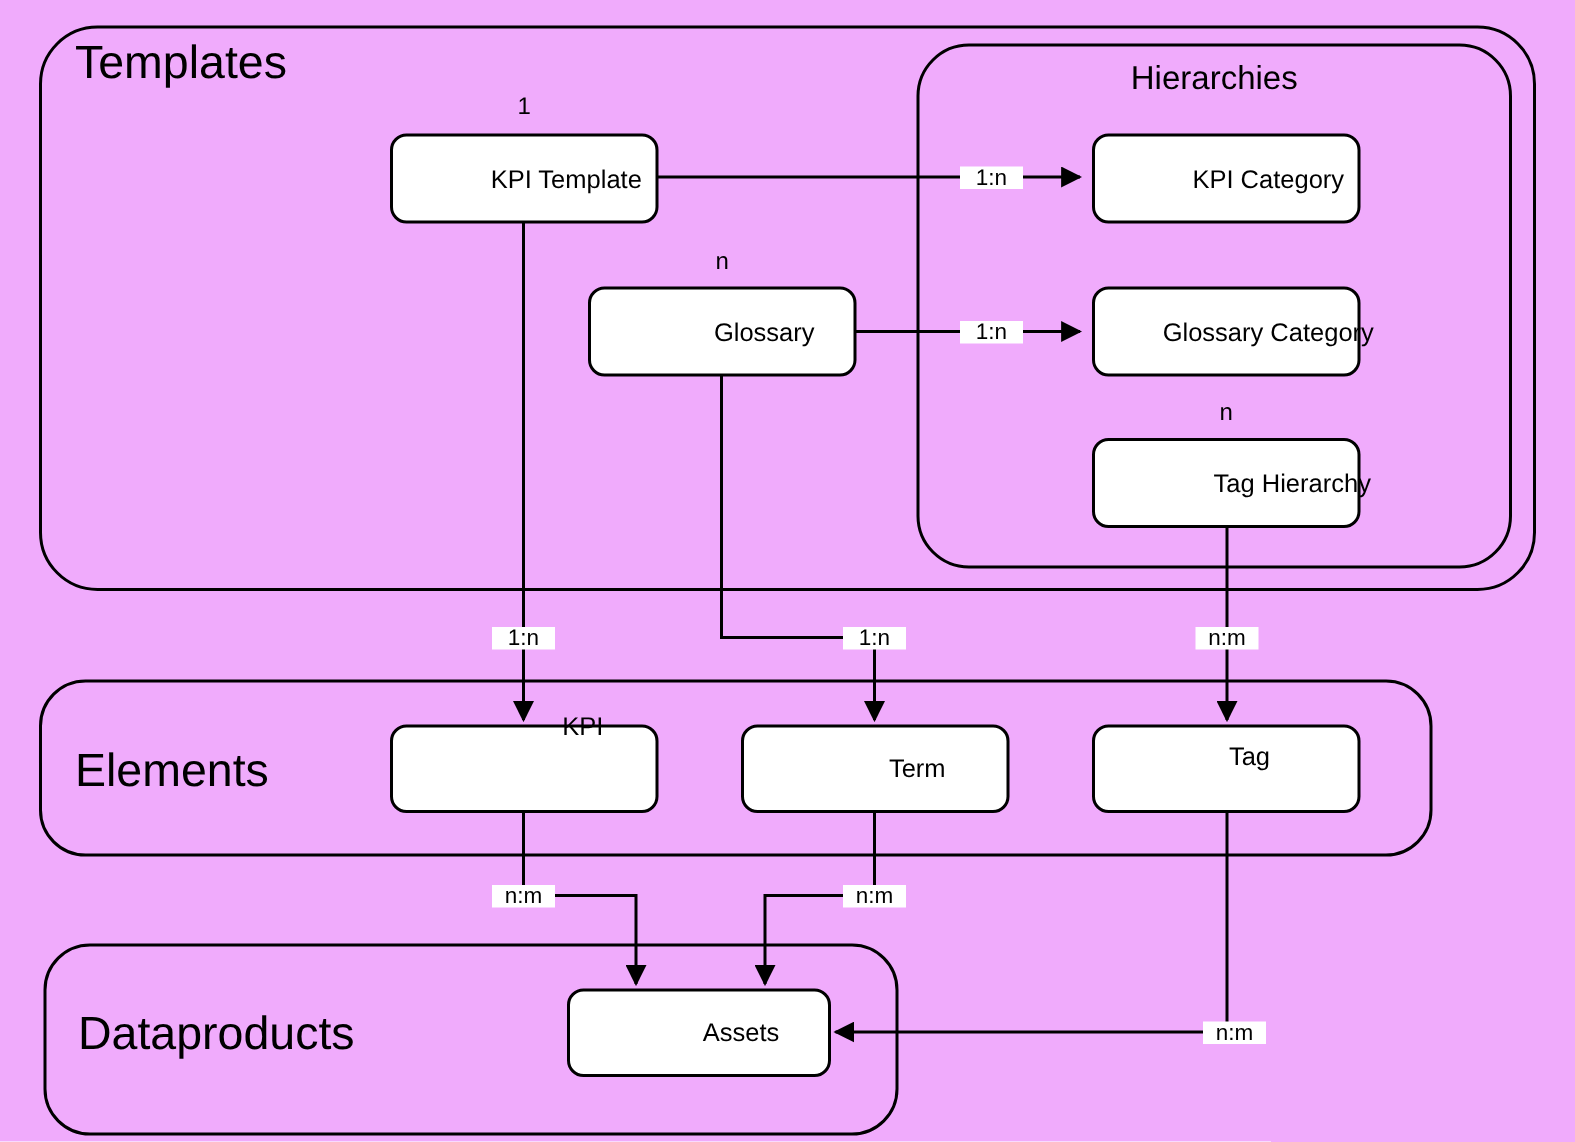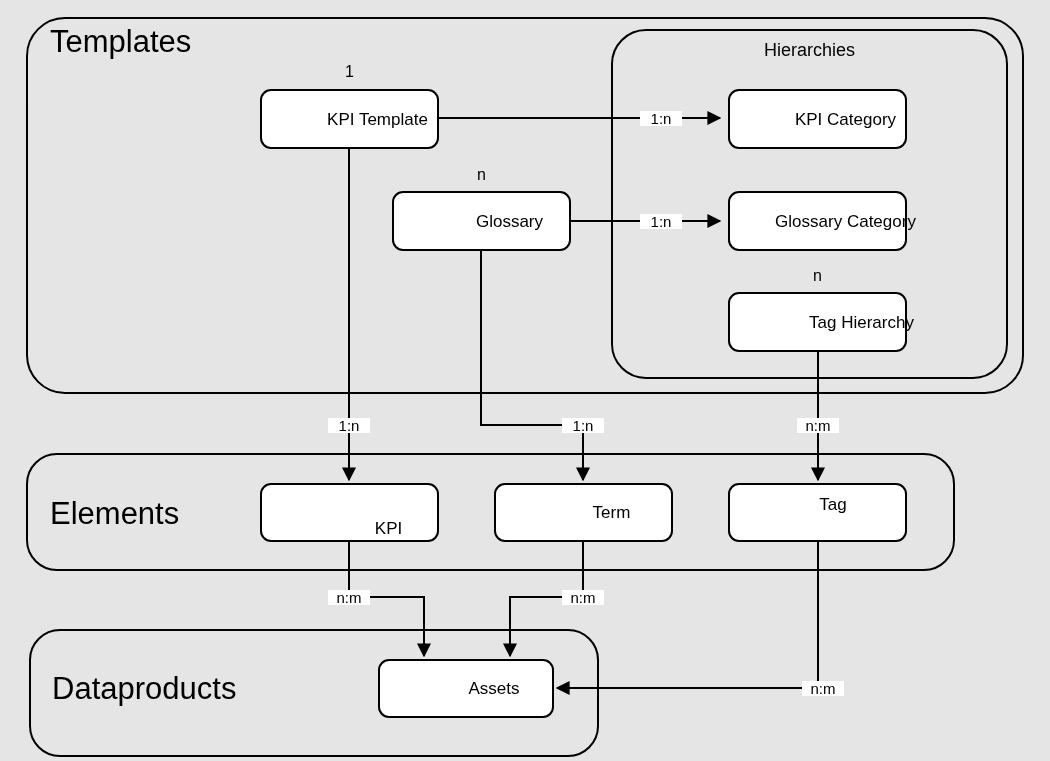--- a/index.html
+++ b/index.html
@@ -4,21 +4,21 @@
 <style>
   html, body {
     margin: 0;
     padding: 0;
     background: #ffffff;
   }
   #canvas {
     position: relative;
     width: 1050px;
     height: 761px;
-    background: #e5e5e5;
+    background: #f0abfc;
     font-family: "Liberation Sans", sans-serif;
     overflow: hidden;
   }
   svg.layer {
     position: absolute;
     left: 0;
     top: 0;
     width: 1050px;
     height: 761px;
   }
@@ -39,21 +39,21 @@
   }
   .group-label {
     position: absolute;
     font-size: 31px;
     color: #000000;
     white-space: nowrap;
     line-height: 1;
   }
   .group-label-center {
     position: absolute;
-    font-size: 18px;
+    font-size: 22px;
     color: #000000;
     white-space: nowrap;
     text-align: center;
     line-height: 1;
   }
   .node-label {
     position: absolute;
     font-size: 17px;
     color: #000000;
     white-space: nowrap;
@@ -128,21 +128,21 @@
   <div class="group-label" style="left:50px; top:26px;">Templates</div>
   <div class="group-label-center" style="left:612px; top:41px; width:395px;">Hierarchies</div>
   <div class="group-label" style="left:50px; top:498px;">Elements</div>
   <div class="group-label" style="left:52px; top:673px;">Dataproducts</div>
 
   <div class="node-label" style="left:261px; top:90px; width:177px; height:58px;">KPI Template</div>
   <div class="node-label" style="left:729px; top:90px; width:177px; height:58px;">KPI Category</div>
   <div class="node-label" style="left:393px; top:192px; width:177px; height:58px;">Glossary</div>
   <div class="node-label" style="left:729px; top:192px; width:177px; height:58px;">Glossary Category</div>
   <div class="node-label" style="left:729px; top:293px; width:177px; height:58px;padding-left:16px;">Tag Hierarchy</div>
-  <div class="node-label" style="left:261px; top:500px; width:199px; height:57px;">KPI</div>
+  <div class="node-label" style="left:261px; top:456px; width:199px; height:57px;">KPI</div>
   <div class="node-label" style="left:495px; top:484px; width:177px; height:57px;">Term</div>
   <div class="node-label" style="left:729px; top:476px; width:152px; height:57px;">Tag</div>
   <div class="node-label" style="left:379px; top:660px; width:174px; height:57px;">Assets</div>
 
   <div class="card-label" style="left:261px; top:64px; width:177px;">1</div>
   <div class="card-label" style="left:393px; top:167px; width:177px;">n</div>
   <div class="card-label" style="left:729px; top:268px; width:177px;">n</div>
 
   <div class="edge-label" style="left:640px; top:111px; width:42px; background:#ffffff;">1:n</div>
   <div class="edge-label" style="left:640px; top:214px; width:42px; background:#ffffff;">1:n</div>

